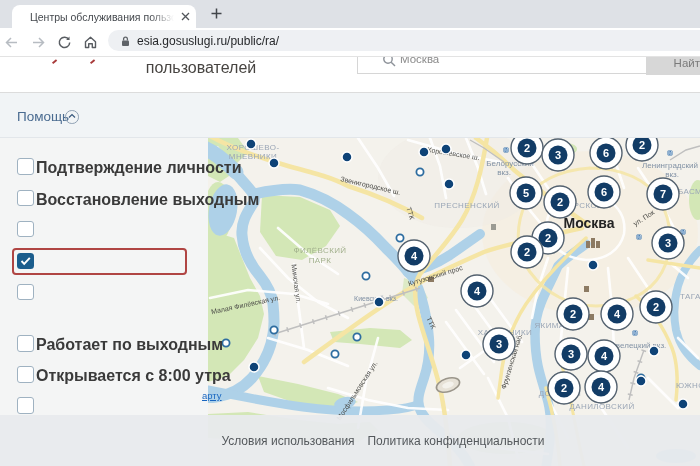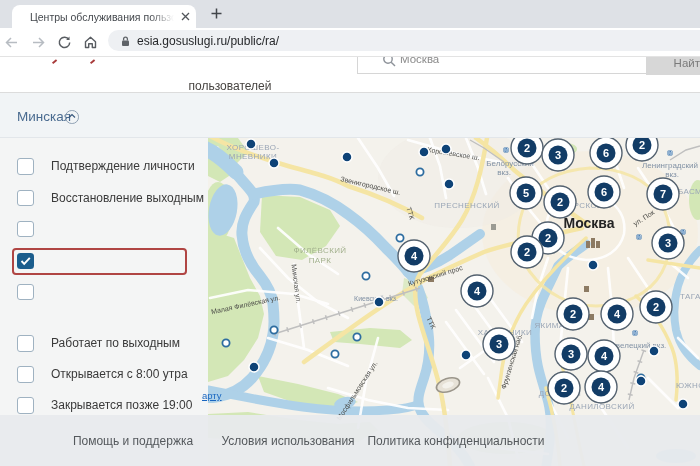--- a/index.html
+++ b/index.html
@@ -15,39 +15,39 @@
     background:linear-gradient(90deg,rgba(255,255,255,0),#fff 75%);}
   
   #navbar{position:absolute;left:0;top:28px;width:700px;height:29px;background:#fff;
     border-bottom:1px solid #e3e3e3;box-sizing:border-box;}
   #omnibox{position:absolute;left:108px;top:2px;width:592px;height:21px;background:#eef0f3;
     border-radius:11px 0 0 11px;}
   #url{position:absolute;left:137px;top:3.5px;font-size:12px;color:#26282b;letter-spacing:0;}
   
   #pagehead{position:absolute;left:0;top:57px;width:700px;height:36px;background:#fff;overflow:hidden;
     border-bottom:1px solid #dcdcdc;box-sizing:border-box;}
-  #ptitle{position:absolute;left:165px;top:2px;width:130px;text-align:center;
-    font-size:12px;color:#474441;margin-top:20px;}
+  #ptitle{position:absolute;left:136px;top:2px;width:130px;text-align:center;
+    font-size:16px;color:#474441;}
   #searchbox{position:absolute;left:357px;top:-3px;width:288px;height:18.5px;background:#fff;
     border:1px solid #d6d6d6;border-top:none;}
   #searchtxt{position:absolute;left:400px;top:-4px;font-size:11.5px;color:#8a8a8a;}
   #findbtn{position:absolute;left:646px;top:-1px;width:88px;height:18.5px;background:#d7d7d7;
     font-size:11.5px;color:#7b7b7b;text-align:center;line-height:14px;}
   
   #filterbar{position:absolute;left:0;top:93px;width:700px;height:45px;background:#f1f4f6;
     border-bottom:1px solid #e2e6ea;box-sizing:border-box;}
   #filtertxt{position:absolute;left:17px;top:15.5px;font-size:13.5px;color:#4a6b90;}
   #filtercirc{position:absolute;left:65px;top:17px;width:11.5px;height:11.5px;border-radius:50%;
     border:1.2px solid #8ea0b3;}
   
   #panel{position:absolute;left:0;top:138px;width:208px;height:328px;background:#f4f5f5;}
   #map{position:absolute;left:208px;top:138px;}
   .cb{position:absolute;left:17px;width:14.5px;height:14.5px;background:#fff;
     border:1.4px solid #9fb2c1;border-radius:3px;}
-  .cbl{position:absolute;left:51px;font-size:12px;color:#3a3a3a;white-space:nowrap;}
+  .cbl{position:absolute;left:36px;font-size:16px;color:#3a3a3a;white-space:nowrap;font-weight:bold;}
   #cbchecked{position:absolute;left:17px;width:16.5px;height:16.5px;background:#1b5d8d;
     border-radius:3.5px;}
   #redbox{position:absolute;left:12px;top:248px;width:171px;height:23px;
     border:2px solid #b04543;border-radius:4px;}
   #mapattr{position:absolute;left:202px;top:390px;font-size:9.5px;color:#1866c0;
     text-decoration:underline;}
   
   #footer{position:absolute;left:0;top:415px;width:700px;height:51px;
     background:rgba(232,234,237,0.94);}
   .flink{position:absolute;top:19px;transform:translateX(-50%);font-size:12px;color:#54585c;
@@ -99,21 +99,21 @@
     <div id="searchbox"></div>
     <svg class="abs" style="left:381px;top:-2.5px" width="16" height="13" viewBox="0 0 16 13">
       <circle cx="7" cy="4" r="4.2" stroke="#8d9299" stroke-width="1.4" fill="none"></circle>
       <path d="M10.2 7.2 L14 11" stroke="#8d9299" stroke-width="1.4"></path>
     </svg>
     <div id="searchtxt">Москва</div>
     <div id="findbtn">Найти</div>
   </div>
 
   <div id="filterbar">
-    <div id="filtertxt">Минская</div>
+    <div id="filtertxt">Помощь</div>
     <div id="filtercirc"></div>
     <svg class="abs" style="left:67.8px;top:19.8px" width="8" height="6" viewBox="0 0 8 6">
       <path d="M1 4.5 L4 1.5 L7 4.5" stroke="#39587c" stroke-width="1.2" fill="none"></path>
     </svg>
   </div>
 
   <svg id="map" width="492" height="328" viewBox="0 0 492 328" font-family="Liberation Sans, sans-serif">
     <rect width="492" height="328" fill="#f4f2ec"></rect>
     <ellipse cx="382" cy="95" rx="108" ry="82" fill="#f7ecda" opacity="0.45"></ellipse>
     <ellipse cx="250" cy="40" rx="80" ry="50" fill="#efece6" opacity="0.5"></ellipse>
@@ -429,22 +429,20 @@
   <div id="cbchecked" style="top:252.5px"></div>
   <svg class="abs" style="left:20px;top:256px" width="11" height="10" viewBox="0 0 11 10">
     <path d="M1.5 5 L4.2 7.8 L9.8 1.8" stroke="#fff" stroke-width="1.9" fill="none"></path>
   </svg>
   <div class="cb" style="top:283.5px"></div>
   <div class="cb" style="top:335px"></div>
     <div class="cbl" style="top:336px">Работает по выходным</div>
   <div class="cb" style="top:366px"></div>
     <div class="cbl" style="top:367px">Открывается с 8:00 утра</div>
   <div class="cb" style="top:397px"></div>
-    <div class="cbl" style="top:398px">Закрывается позже 19:00</div>
 
   <div id="mapattr">арту</div>
 
   <div id="footer">
-    <span class="flink" style="left:133px">Помощь и поддержка</span>
     <span class="flink" style="left:288px">Условия использования</span>
     <span class="flink" style="left:456px">Политика конфиденциальности</span>
   </div>
 </div>
 
 </body></html>

